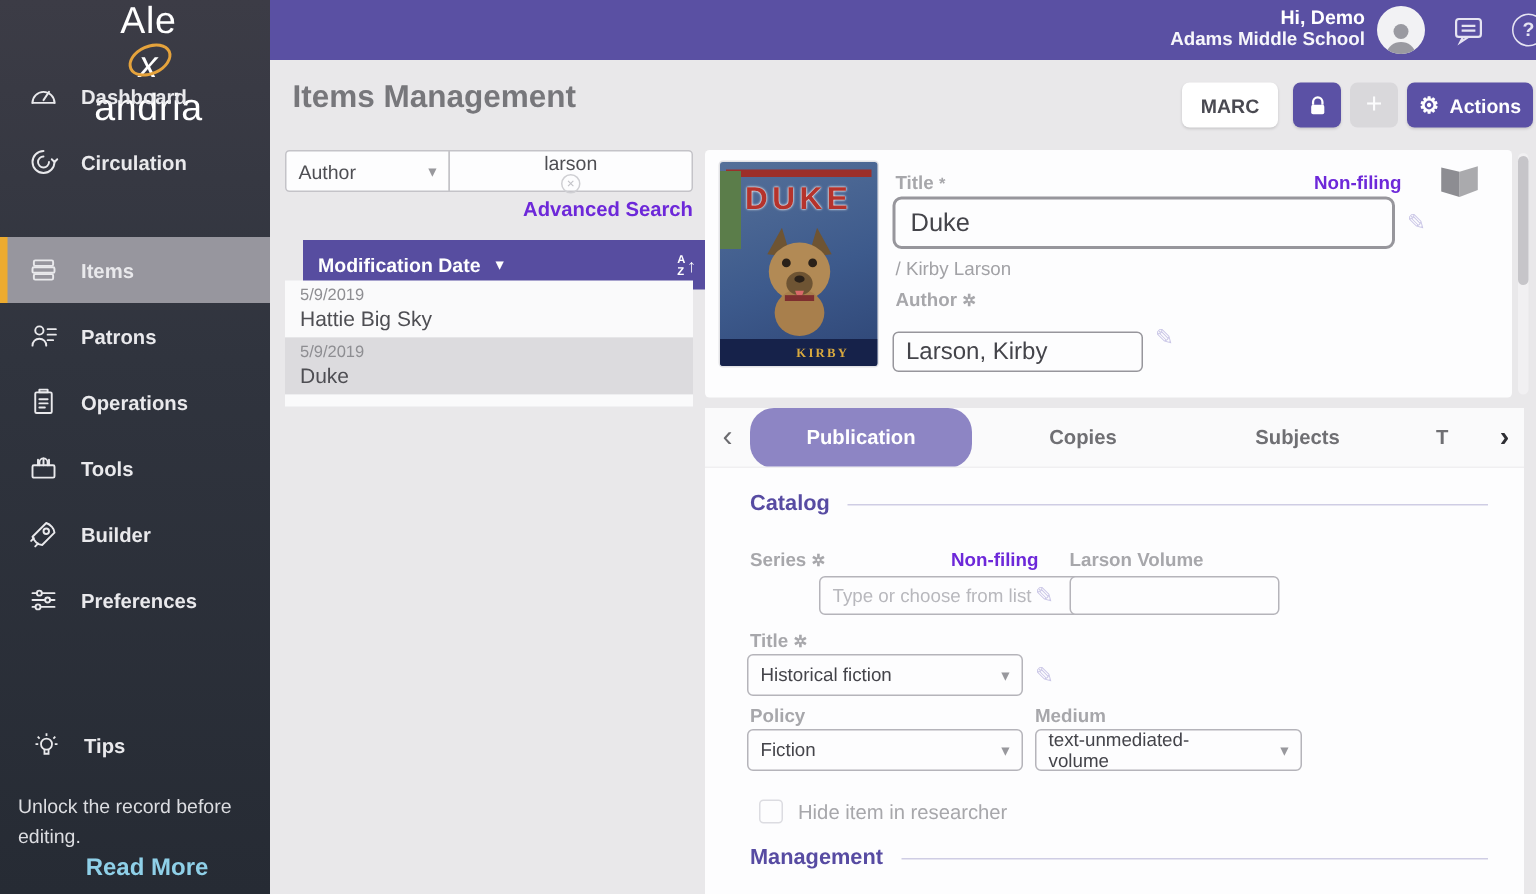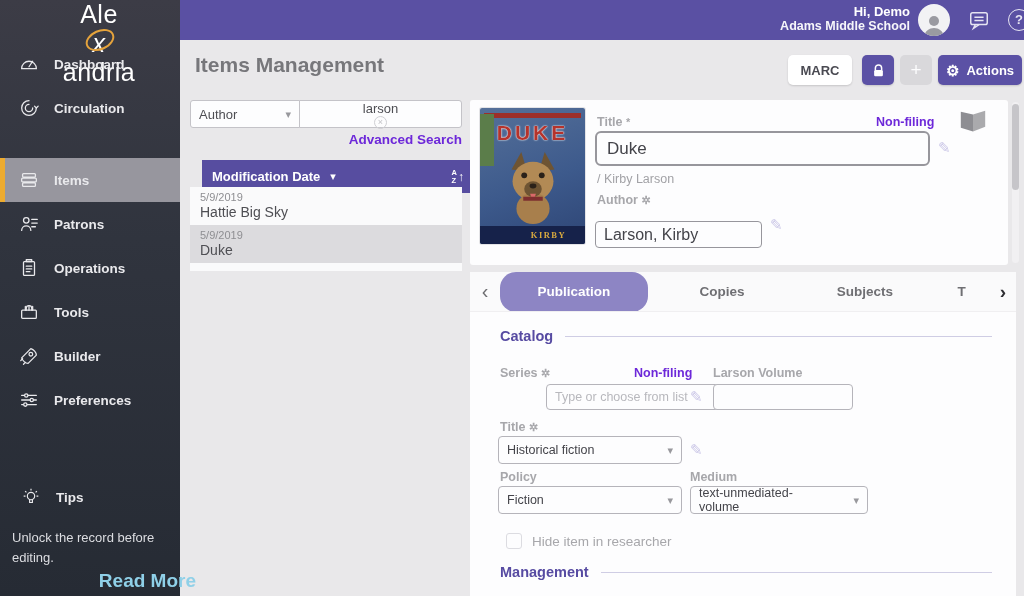--- a/index.html
+++ b/index.html
@@ -29,22 +29,22 @@
   .nav-item.active::before { content:""; position:absolute; left:0; top:0;
     width:5px; height:44px; background:#edab2f; }
   .nav-item svg { width:22px; height:22px; stroke:#e9e9ec; fill:none;
     stroke-width:1.4; stroke-linecap:round; stroke-linejoin:round; }
   .tips-row { position:absolute; left:0; top:486px; width:180px; display:flex;
     align-items:center; gap:14px; padding-left:20px; color:#e9e9ec;
     font-size:13.5px; font-weight:700; }
   .tips-row svg { width:22px; height:22px; stroke:#e9e9ec; fill:none; stroke-width:1.3; }
   .tip-text { position:absolute; left:12px; top:528px; width:160px;
     color:#dcdde1; font-size:13px; line-height:1.5; }
-  .read-more { position:absolute; left:0; top:570px; width:196px; text-align:right;
-    color:#8fd0e8; font-size:19px; font-weight:700; cursor:pointer; }
+  .read-more { position:absolute; left:0; top:570px; width:196px; text-align:center;
+    color:#8fd0e8; font-size:16px; font-weight:700; cursor:pointer; }
   
   #topbar { position:absolute; left:180px; top:0; width:844px; height:40px;
     background:#5a50a3; overflow:hidden; z-index:4; }
   .greet { position:absolute; right:114px; top:4px; text-align:right; color:#fff; }
   .greet .g1 { font-size:13px; font-weight:700; }
   .greet .g2 { font-size:12.5px; font-weight:600; opacity:.95; }
   .avatar { position:absolute; left:738px; top:4px; width:32px; height:32px;
     border-radius:50%; background:#f2f2f4; display:flex; align-items:flex-end;
     justify-content:center; overflow:hidden; cursor:pointer; }
   .avatar svg { width:24px; height:24px; fill:#9a9aa1; }

